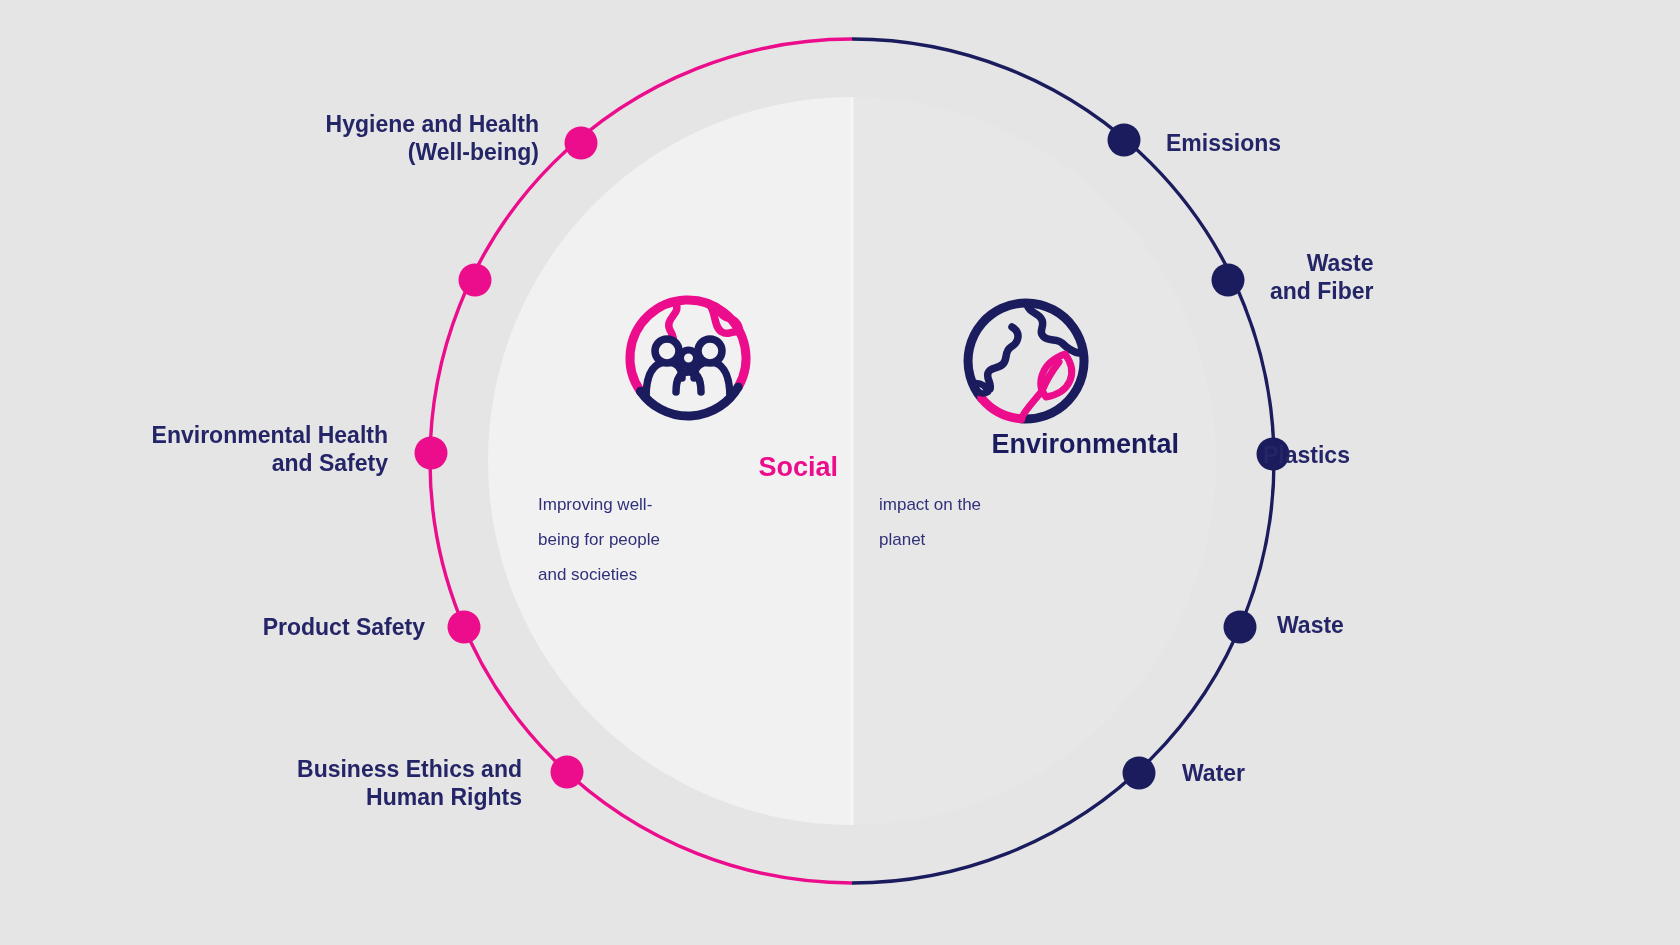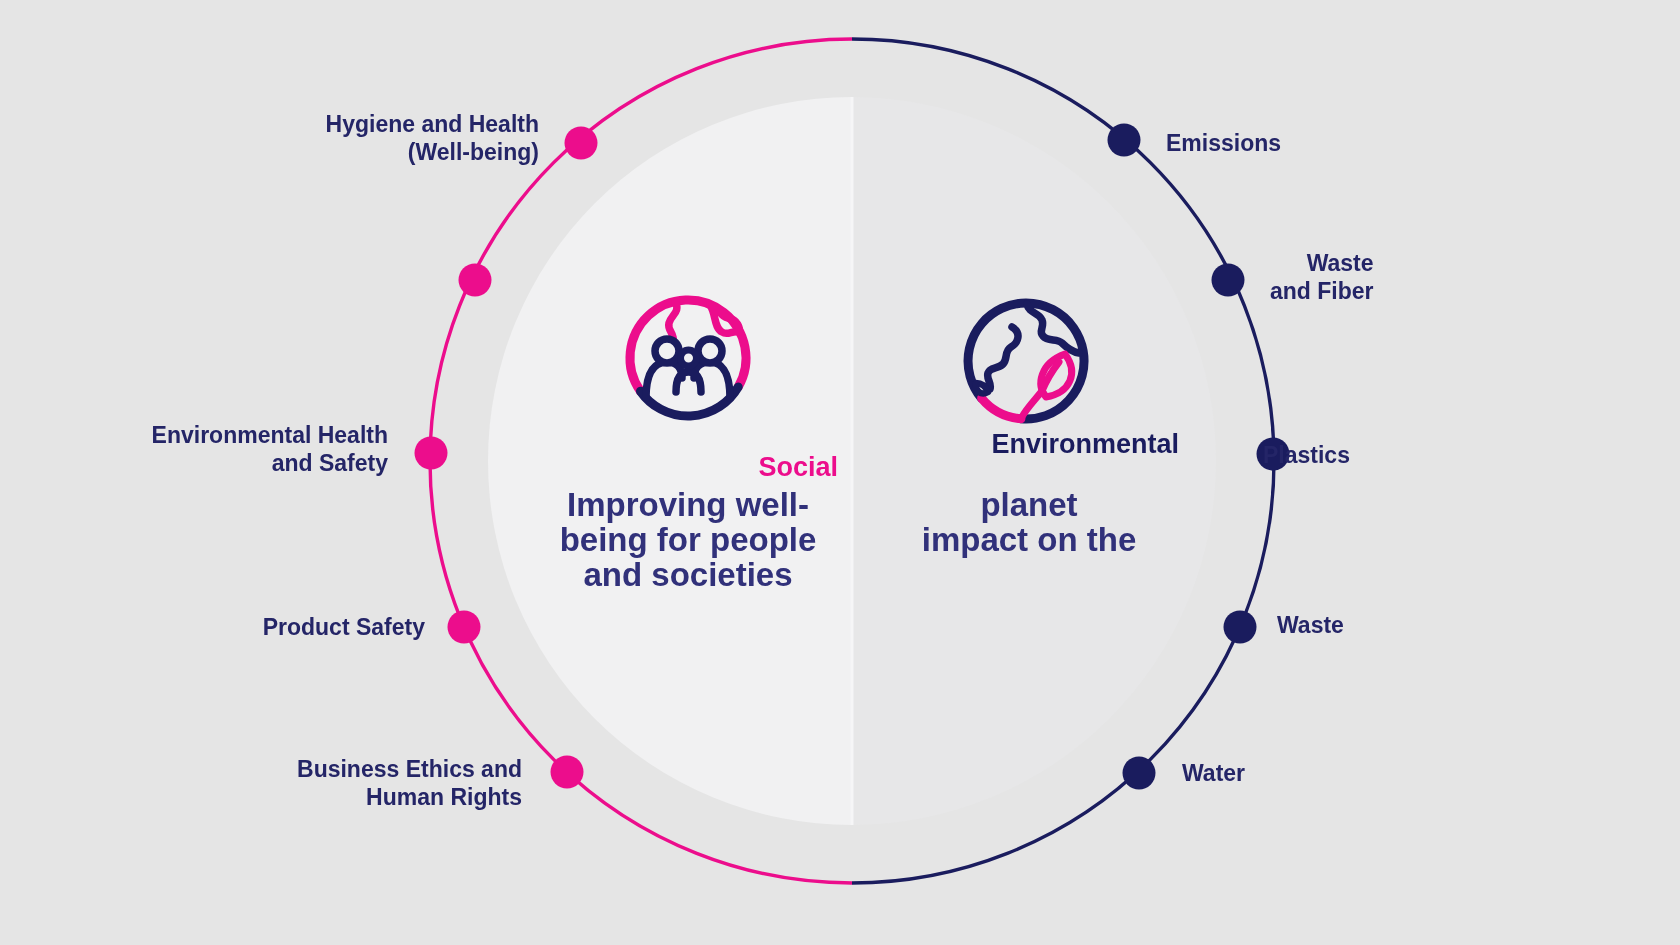--- a/index.html
+++ b/index.html
@@ -15,22 +15,22 @@
   }
   .topic-label.left{text-align:right;}
   .topic-label.right{text-align:right;}
   .half-heading{
     position:absolute;width:300px;text-align:right;
     font-size:27px;font-weight:700;line-height:32px;
   }
   .half-heading.social{color:#EC0D8C;}
   .half-heading.environmental{color:#1A1C5E;}
   .half-desc{
-    position:absolute;width:300px;text-align:center;
-    font-size:33px;font-weight:700;line-height:35px;color:#31317A;
+    position:absolute;width:300px;
+    font-size:17px;font-weight:400;line-height:35px;color:#31317A;
   }
 </style>
 </head>
 <body>
 
 <div class="stage">
 
   <svg width="1680" height="945" viewBox="0 0 1680 945">
 
     <path d="M 852 97 A 364 364 0 0 0 852 825 Z" fill="#F1F1F2"></path>
@@ -112,17 +112,17 @@
 
   <div class="half-heading social" style="left:538px;top:451px">Social</div>
   <div class="half-desc" style="left:538px;top:487px">
     <div>Improving well-</div>
     <div>being for people</div>
     <div>and societies</div>
   </div>
 
   <div class="half-heading environmental" style="left:879px;top:428px">Environmental</div>
   <div class="half-desc" style="left:879px;top:487px">
+    <div>impact on the</div>
     <div>planet</div>
-    <div>impact on the</div>
   </div>
 
 </div>
 
 </body></html>

